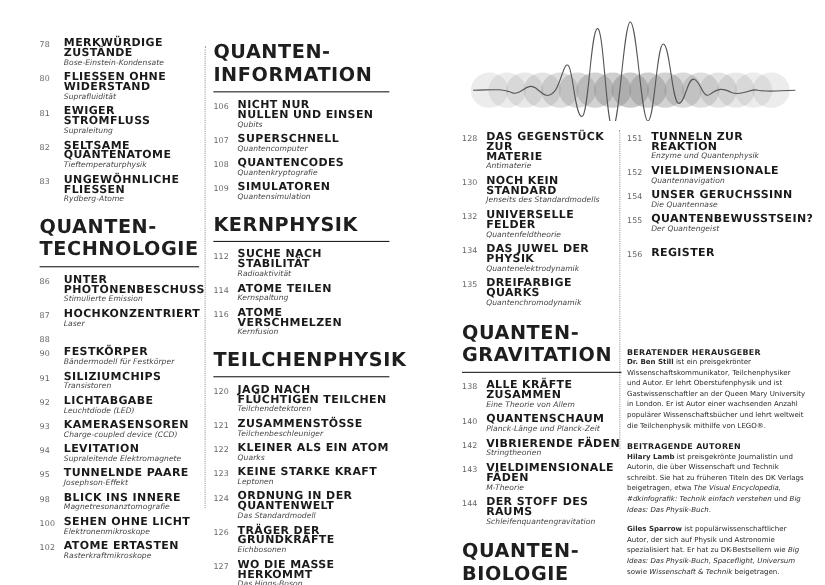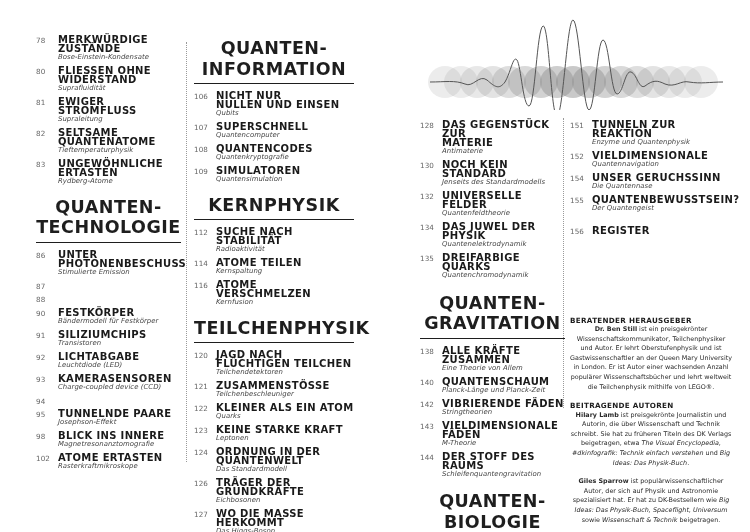--- a/index.html
+++ b/index.html
@@ -7,23 +7,23 @@
            font-family: "DejaVu Sans", "Liberation Sans", sans-serif; color: #1e1e1e; }
     .col { position: absolute; }
     .vdiv { position: absolute; width: 0; border-left: 1px dotted #9a9a9a; }
     .entry { display: flex; align-items: flex-start; margin-bottom: 3.5px; }
     .num { width: 22px; flex: 0 0 22px; font-size: 7.2px; color: #666; padding-top: 1px; letter-spacing: 0.1px; }
     .txt { flex: 1; }
     .title { font-size: 10px; font-weight: bold; line-height: 9px; letter-spacing: 0.35px; color: #1a1a1a; white-space: pre-line; }
     .sub { font-size: 6.9px; font-style: italic; line-height: 9.5px; color: #444; letter-spacing: 0.05px; }
     .sec { font-family: "DejaVu Sans", sans-serif; font-weight: bold; font-size: 17.5px; line-height: 20.5px;
            letter-spacing: 0.5px; color: #1e1e1e; border-bottom: 1.8px solid #1e1e1e; padding-bottom: 4px;
-           margin-bottom: 7px; white-space: pre-line; text-align: center; }
+           margin-bottom: 7px; white-space: pre-line; }
     .box-h { font-size: 7.2px; font-weight: bold; letter-spacing: 0.3px; line-height: 9.5px; }
-    .box-p { font-size: 6.4px; line-height: 9.6px; color: #2a2a2a; margin: 0 0 9px 0; text-align: center; }
+    .box-p { font-size: 6.4px; line-height: 9.6px; color: #2a2a2a; margin: 0 0 9px 0; }
     .box-p b { font-weight: bold; }
     .box-p i { font-style: italic; }
     .wave { position: absolute; left: 425px; top: 10px; width: 300px; height: 100px; }
   </style>
 </head>
 <body>
 
 <svg class="wave" viewBox="0 0 300 100">
   <g fill="#8a8a8a" fill-opacity="0.16">
     <ellipse cx="20" cy="72" rx="17" ry="16"></ellipse>
@@ -76,37 +76,41 @@
       <div class="entry">
         <span class="num">82</span>
         <div class="txt">
           <div class="title">SELTSAME QUANTENATOME</div>
           <div class="sub">Tieftemperaturphysik</div>
         </div>
       </div>
       <div class="entry">
         <span class="num">83</span>
         <div class="txt">
-          <div class="title">UNGEWÖHNLICHE ERTASTEN</div>
+          <div class="title">UNGEWÖHNLICHE FLIESSEN</div>
           <div class="sub">Rydberg-Atome</div>
         </div>
       </div>
     </div>
   <div class="sec" style="margin-top:10px;">QUANTEN-
 TECHNOLOGIE</div>
   <div id="c1-list">
       <div class="entry">
         <span class="num">86</span>
         <div class="txt">
           <div class="title">UNTER PHOTONENBESCHUSS</div>
           <div class="sub">Stimulierte Emission</div>
         </div>
       </div>
       <div class="entry">
         <span class="num">87</span>
+        <div class="txt">
+          <div class="title">HOCHKONZENTRIERT</div>
+          <div class="sub">Laser</div>
+        </div>
       </div>
       <div class="entry">
         <span class="num">88</span>
       </div>
       <div class="entry">
         <span class="num">90</span>
         <div class="txt">
           <div class="title">FESTKÖRPER</div>
           <div class="sub">Bändermodell für Festkörper</div>
         </div>
@@ -127,33 +131,44 @@
       </div>
       <div class="entry">
         <span class="num">93</span>
         <div class="txt">
           <div class="title">KAMERASENSOREN</div>
           <div class="sub">Charge-coupled device (CCD)</div>
         </div>
       </div>
       <div class="entry">
         <span class="num">94</span>
+        <div class="txt">
+          <div class="title">LEVITATION</div>
+          <div class="sub">Supraleitende Elektromagnete</div>
+        </div>
       </div>
       <div class="entry">
         <span class="num">95</span>
         <div class="txt">
           <div class="title">TUNNELNDE PAARE</div>
           <div class="sub">Josephson-Effekt</div>
         </div>
       </div>
       <div class="entry">
         <span class="num">98</span>
         <div class="txt">
           <div class="title">BLICK INS INNERE</div>
           <div class="sub">Magnetresonanztomografie</div>
+        </div>
+      </div>
+      <div class="entry">
+        <span class="num">100</span>
+        <div class="txt">
+          <div class="title">SEHEN OHNE LICHT</div>
+          <div class="sub">Elektronenmikroskope</div>
         </div>
       </div>
       <div class="entry">
         <span class="num">102</span>
         <div class="txt">
           <div class="title">ATOME ERTASTEN</div>
           <div class="sub">Rasterkraftmikroskope</div>
         </div>
       </div>
     </div>

